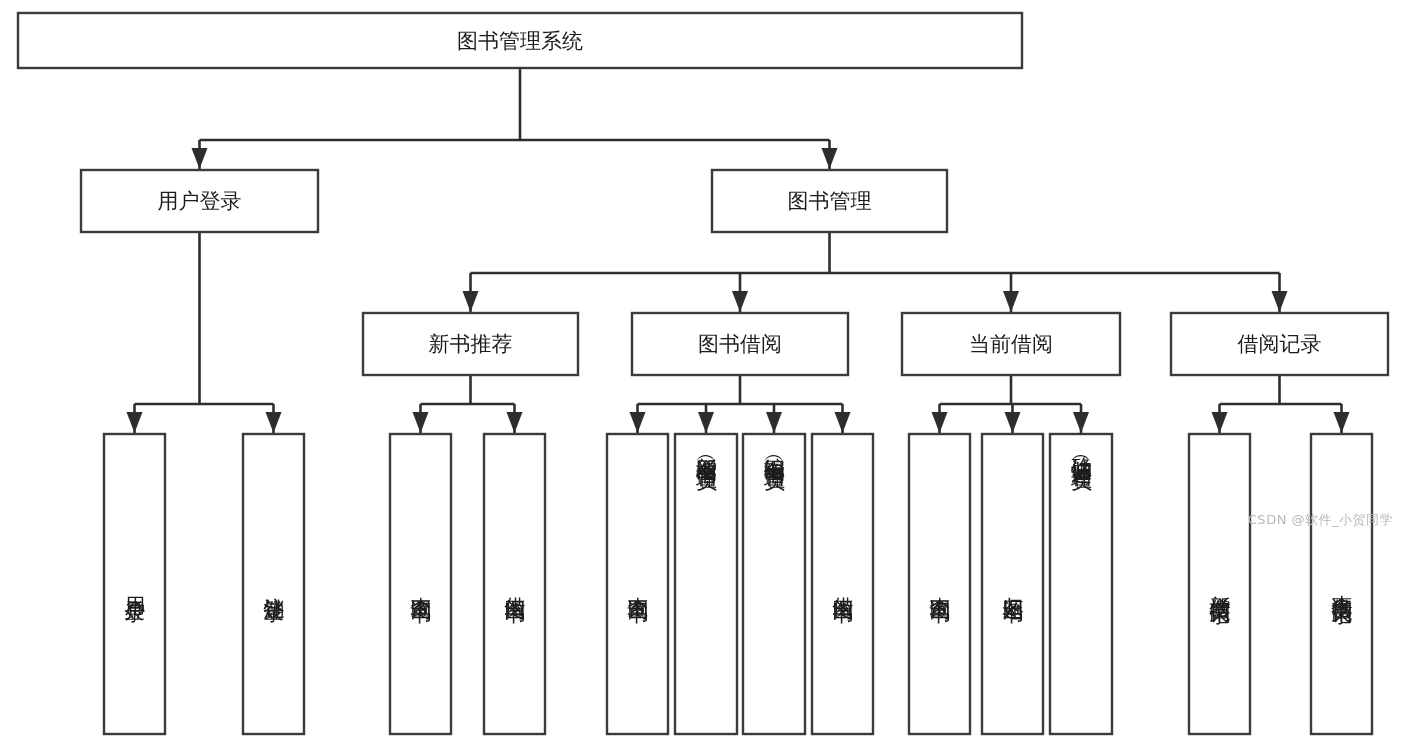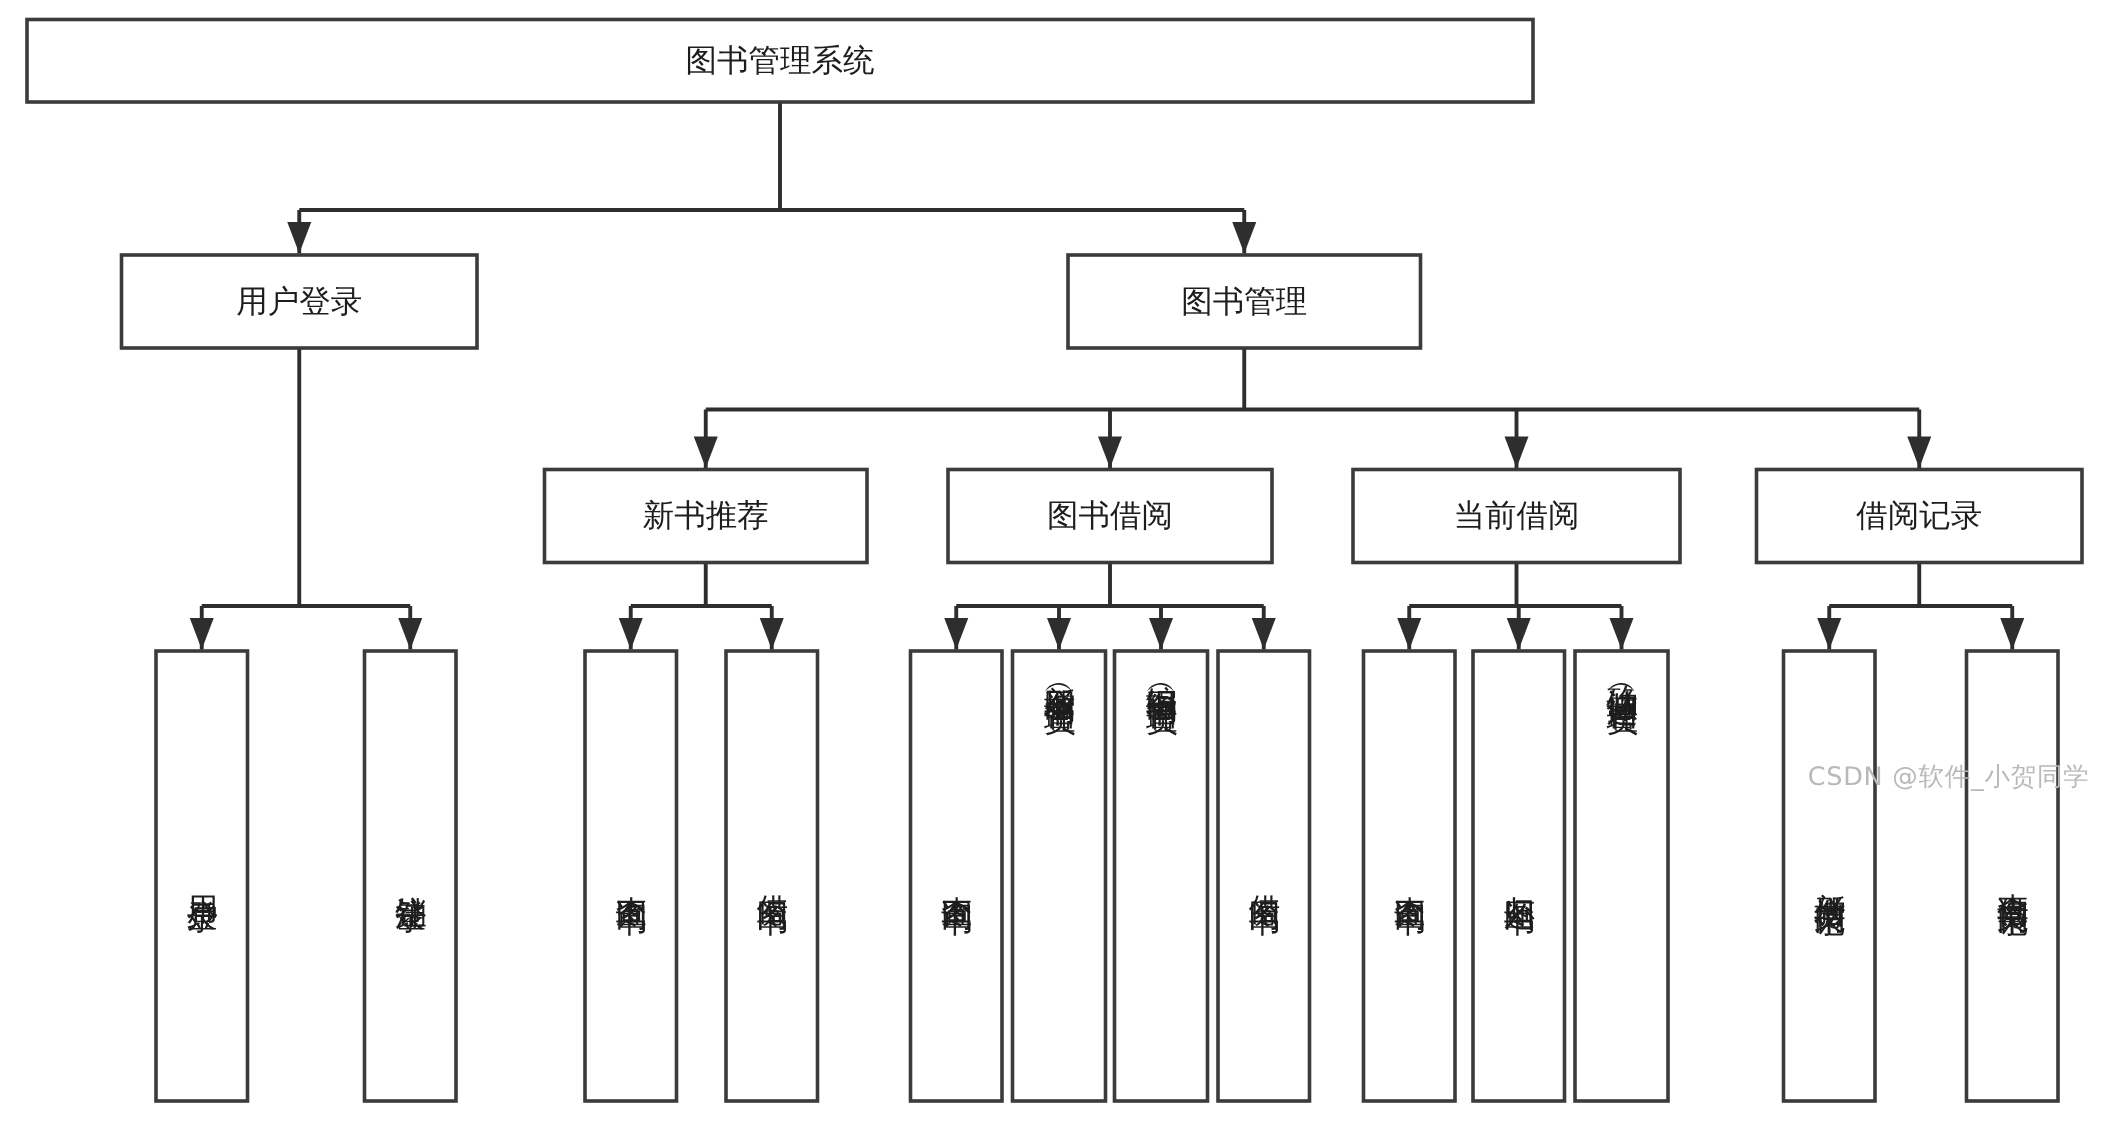--- a/index.html
+++ b/index.html
@@ -65,21 +65,21 @@
     line-height: 1.28;
     letter-spacing: 2px;
     color: #1d1d1d;
     white-space: nowrap;
   }
   .watermark {
     position: absolute;
     right: 12px;
     bottom: 6px;
     font-family: "DejaVu Sans", "Liberation Sans", sans-serif;
-    font-size: 17px;
+    font-size: 13px;
     color: #b9b9b9;
     white-space: nowrap;
     letter-spacing: 0.5px;
     margin-top: 40px;
   }
 </style>
 </head>
 <body>
 
 <div id="diagram-root">

